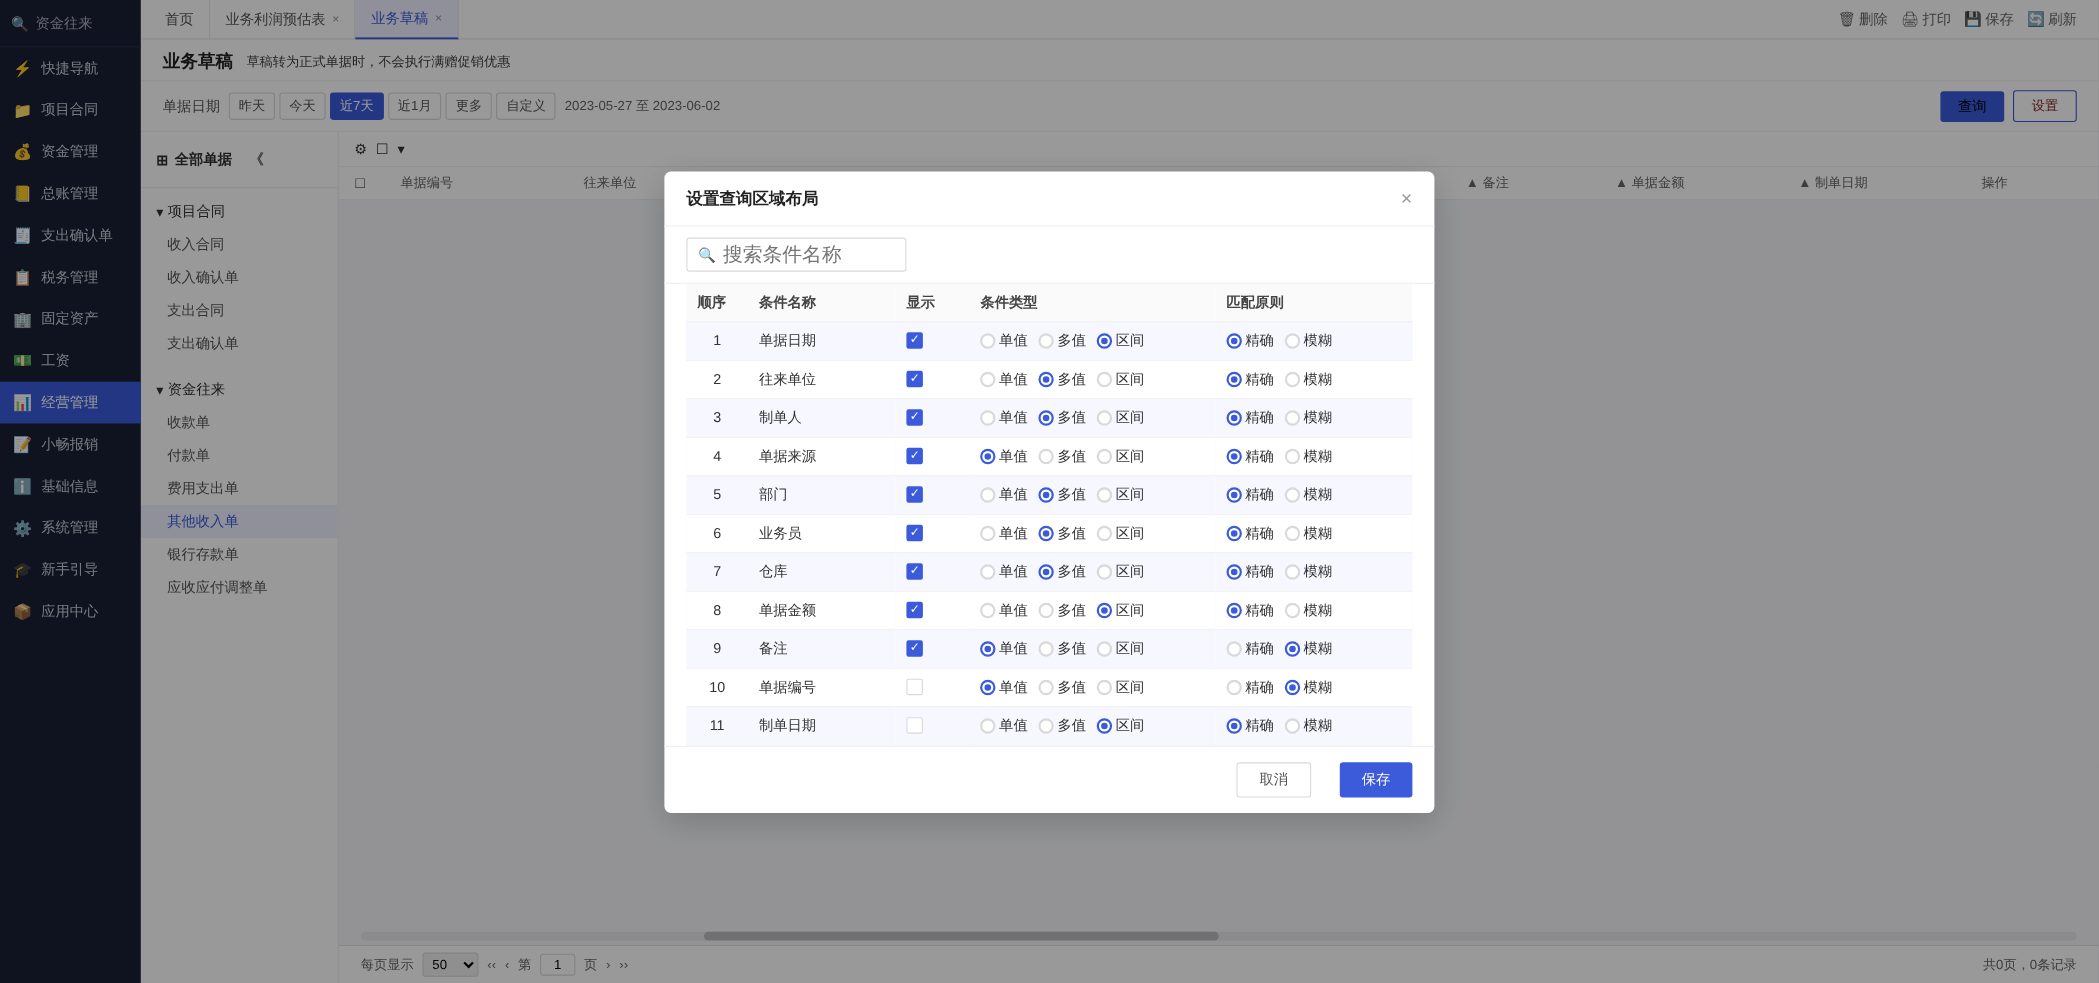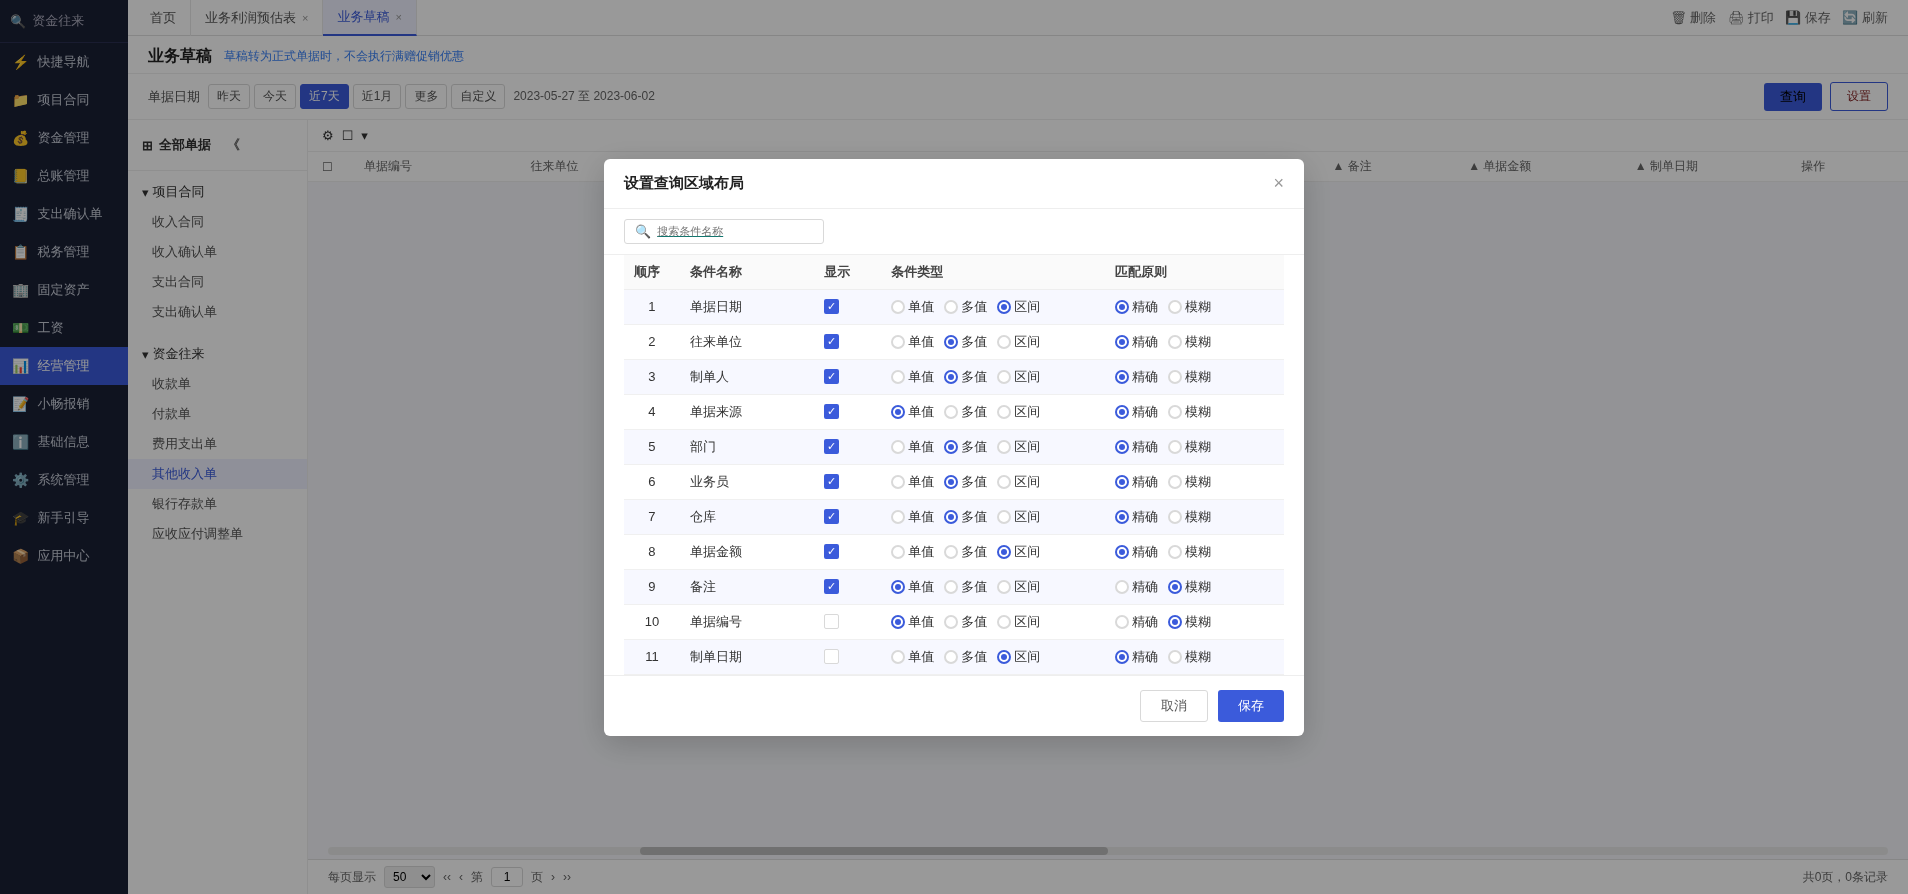--- a/index.html
+++ b/index.html
@@ -83,21 +83,21 @@
     
     .page-header {
       background: #fff;
       padding: 10px 20px 6px;
       border-bottom: 1px solid #eee;
       display: flex;
       align-items: center;
       gap: 12px;
     }
     .page-title { font-size: 16px; font-weight: 600; color: #222; }
-    .page-subtitle { font-size: 12px; color: #3b82f6; }
+    .page-subtitle { font-size: 12px; color: #404040; }
 
     
     .toolbar {
       background: #fff;
       padding: 8px 20px;
       display: flex;
       align-items: center;
       gap: 8px;
       border-bottom: 1px solid #eee;
       flex-wrap: wrap;
@@ -275,24 +275,23 @@
       align-items: center;
       border: 1px solid #d9d9d9;
       border-radius: 3px;
       padding: 4px 10px;
       gap: 6px;
       width: 200px;
     }
     .modal-search-input input {
       border: none;
       outline: none;
-      font-size: 11px;
+      font-size: 18px;
       width: 100%;
-      color: #0f766e;
-      text-decoration: underline;
+      color: #be185d;
     }
     .modal-body {
       flex: 1;
       overflow-y: auto;
       padding: 0 20px;
     }
     .modal-table {
       width: 100%;
       border-collapse: collapse;
     }
@@ -380,21 +379,21 @@
       border: 1px solid #d9d9d9;
       border-radius: 2px;
       background: #fff;
       cursor: pointer;
     }
 
     .modal-footer {
       padding: 14px 20px;
       display: flex;
       justify-content: flex-end;
-      gap: 10px;
+      gap: 26px;
       border-top: 1px solid #eee;
     }
     .btn-cancel {
       padding: 6px 20px;
       border: 1px solid #d9d9d9;
       border-radius: 3px;
       cursor: pointer;
       background: #fff;
       font-size: 13px;
       color: #555;

